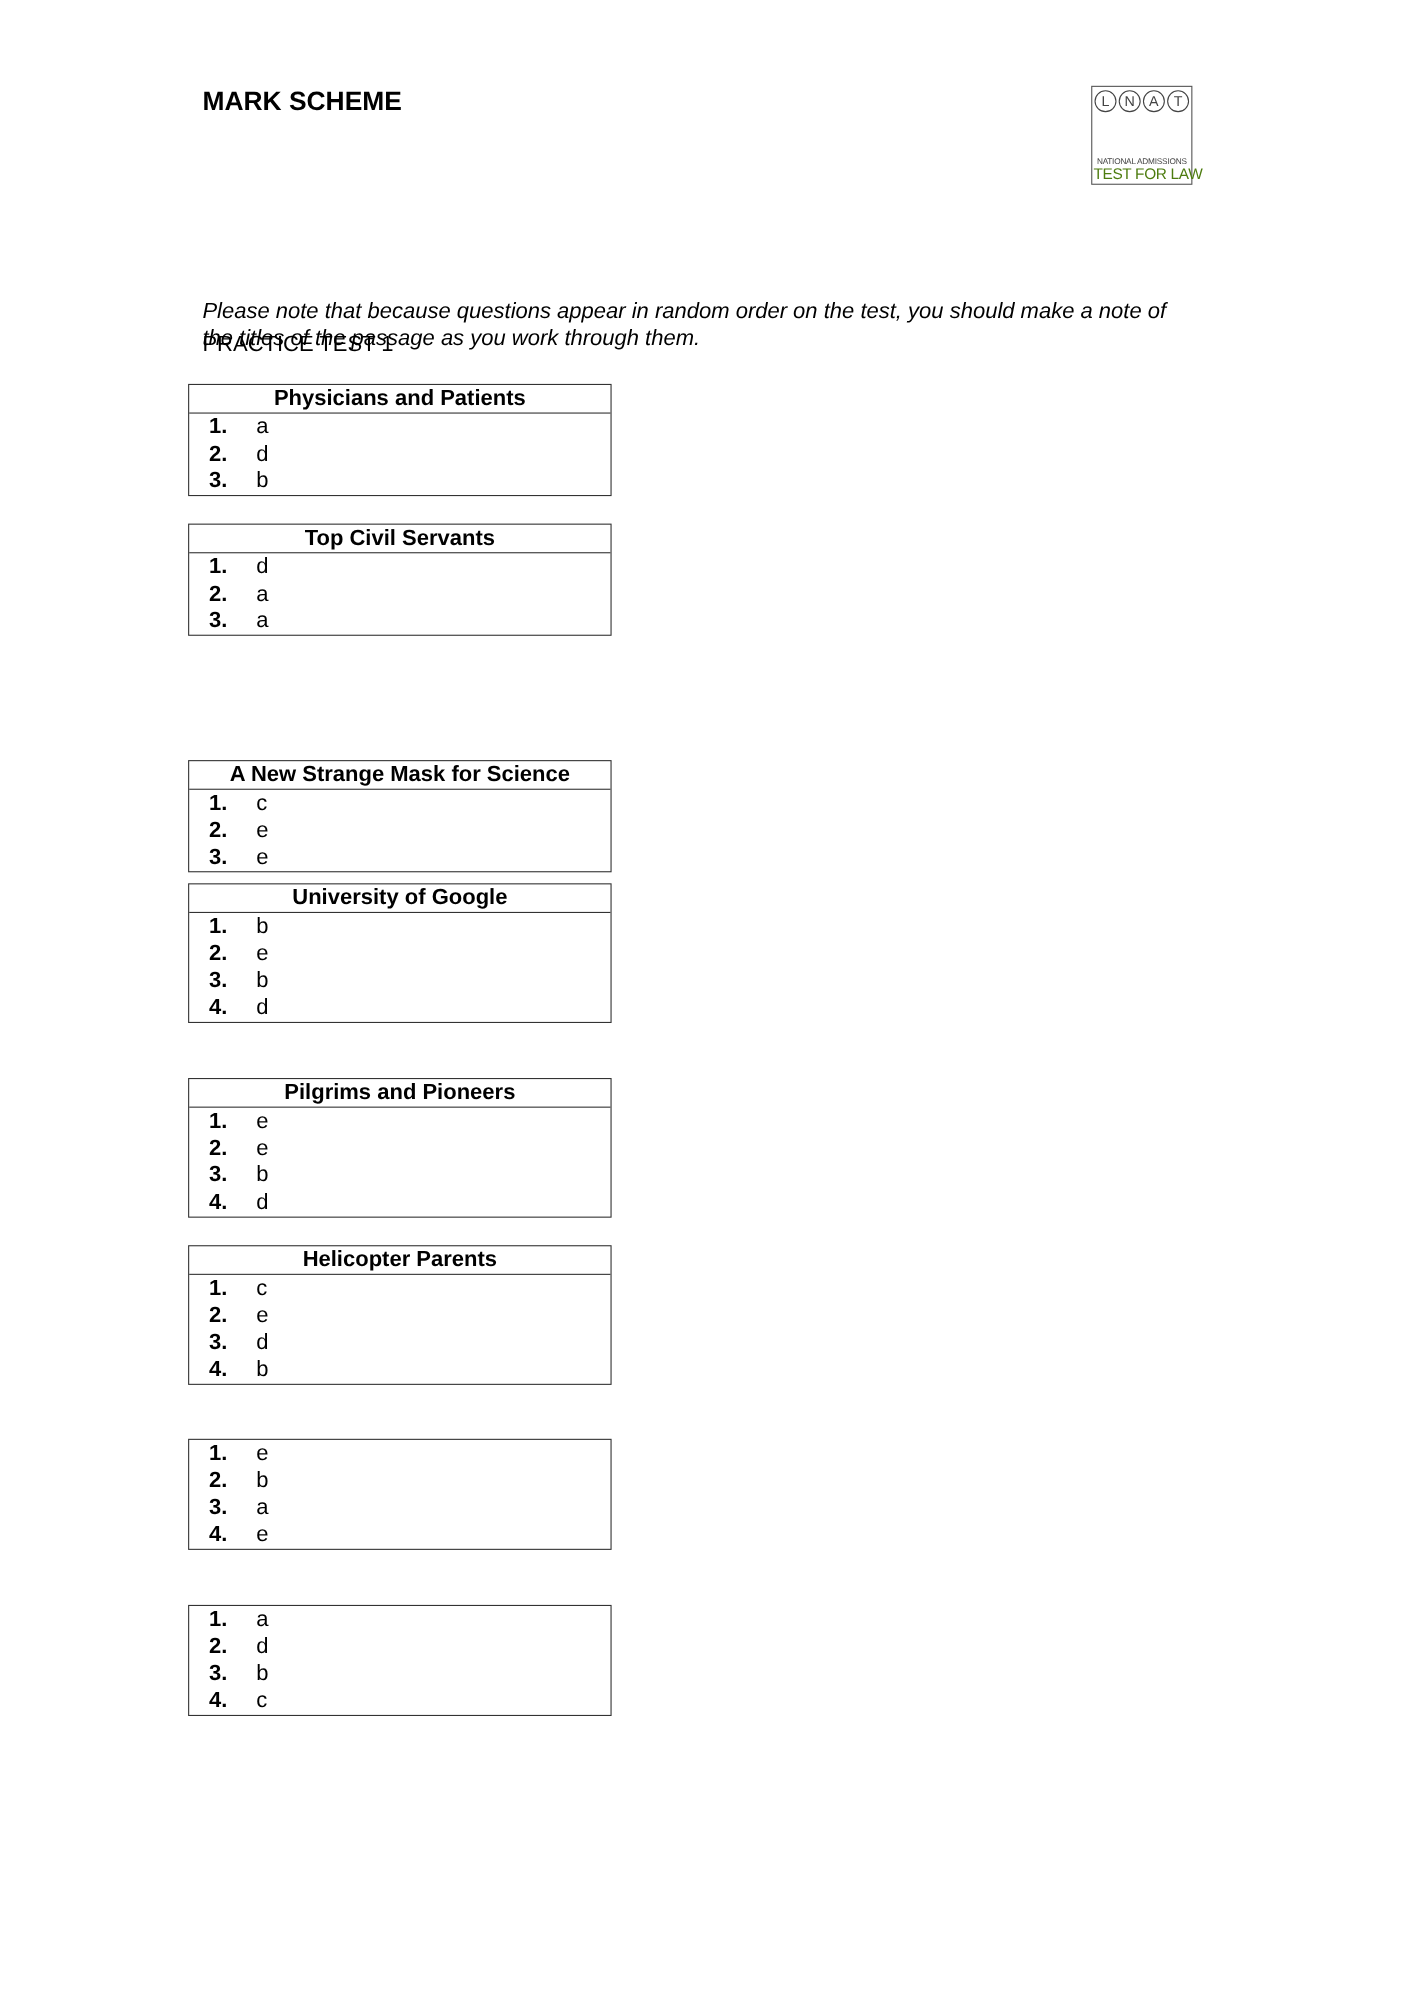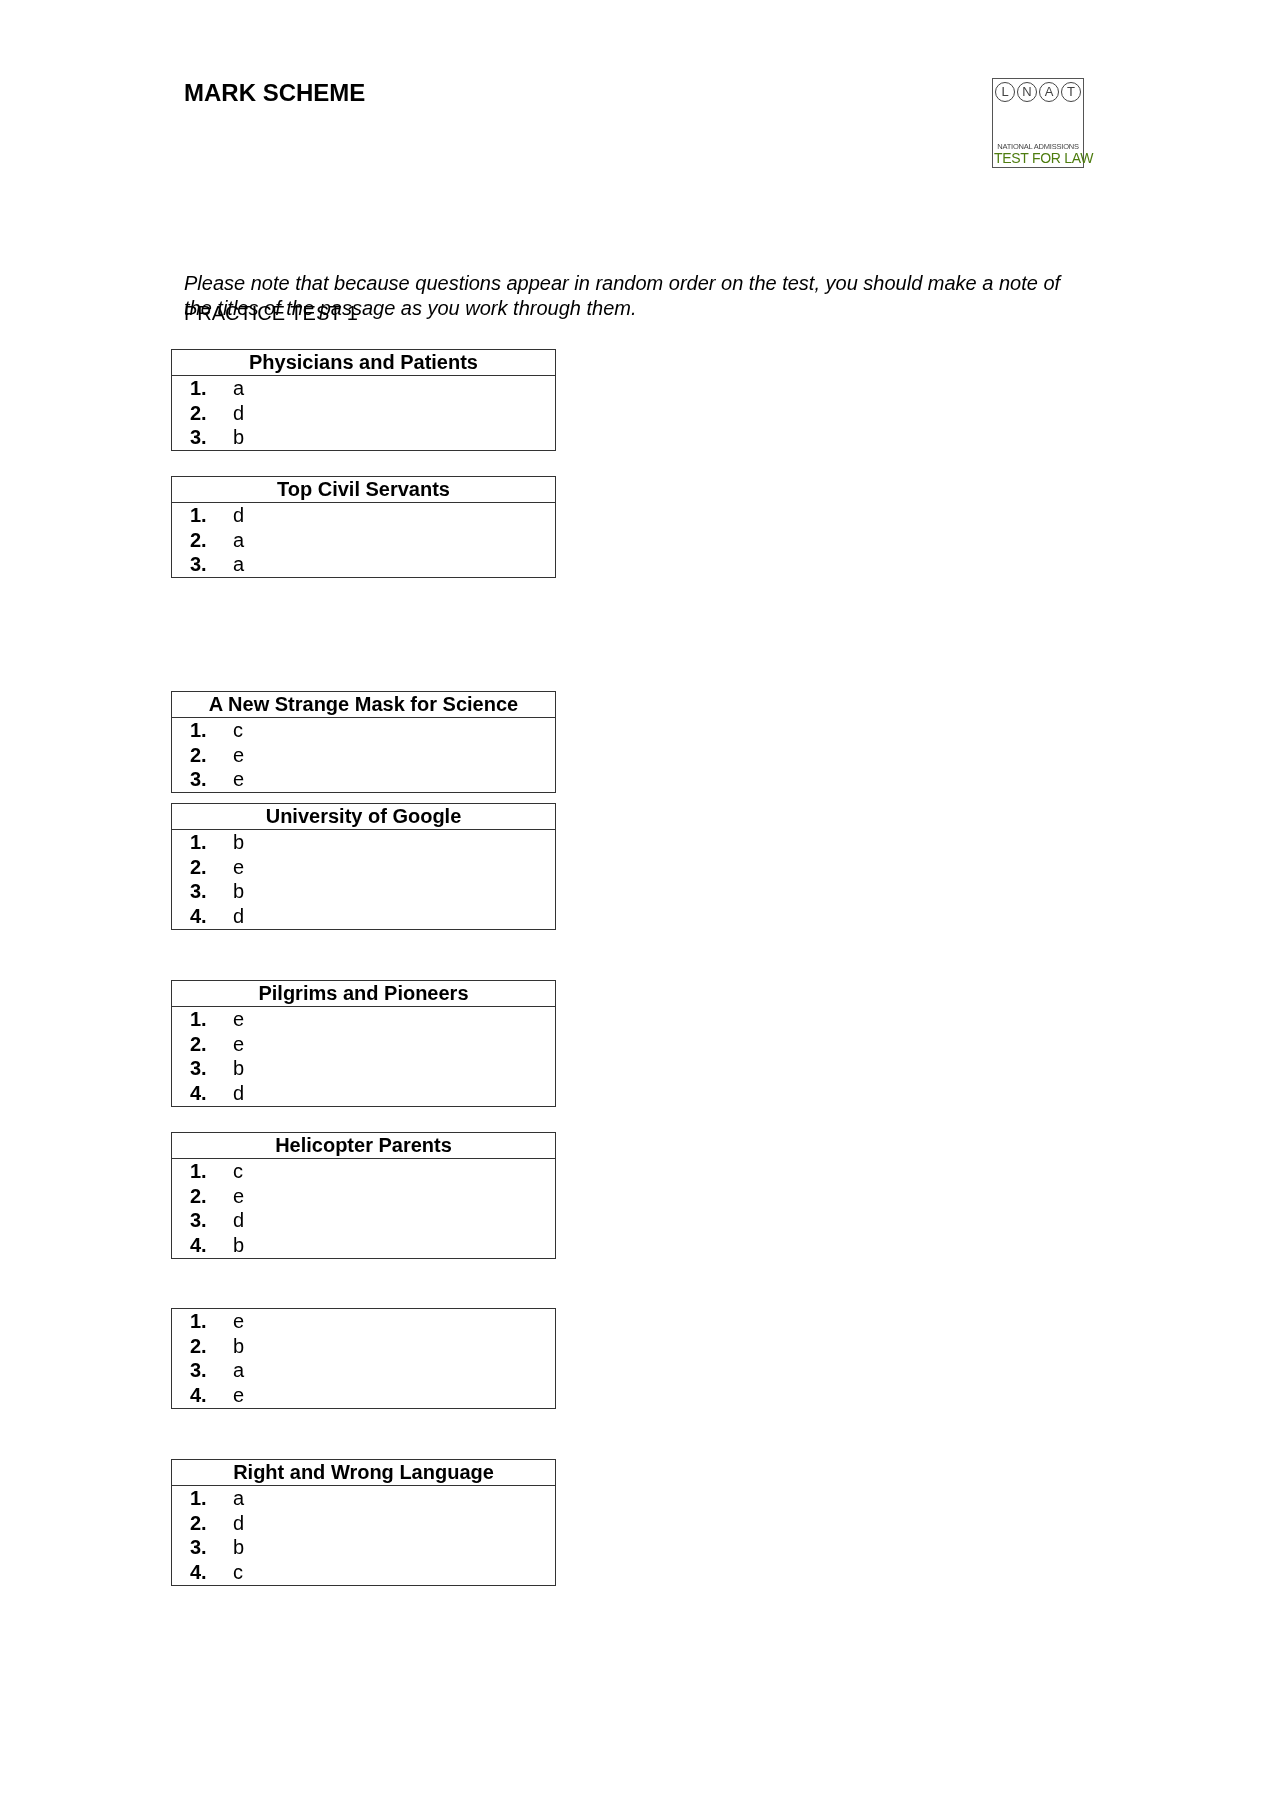--- a/index.html
+++ b/index.html
@@ -161,21 +161,20 @@
       <div class="row">
         <span class="num">3.</span>
         <span class="ans">a</span>
       </div>
       <div class="row">
         <span class="num">4.</span>
         <span class="ans">e</span>
       </div>
     </div>
     <div class="mtable" style="top: 1459px;">
-      <div class="hdr">Right and Wrong Language</div>
       <div class="row">
         <span class="num">1.</span>
         <span class="ans">a</span>
       </div>
       <div class="row">
         <span class="num">2.</span>
         <span class="ans">d</span>
       </div>
       <div class="row">
         <span class="num">3.</span>

